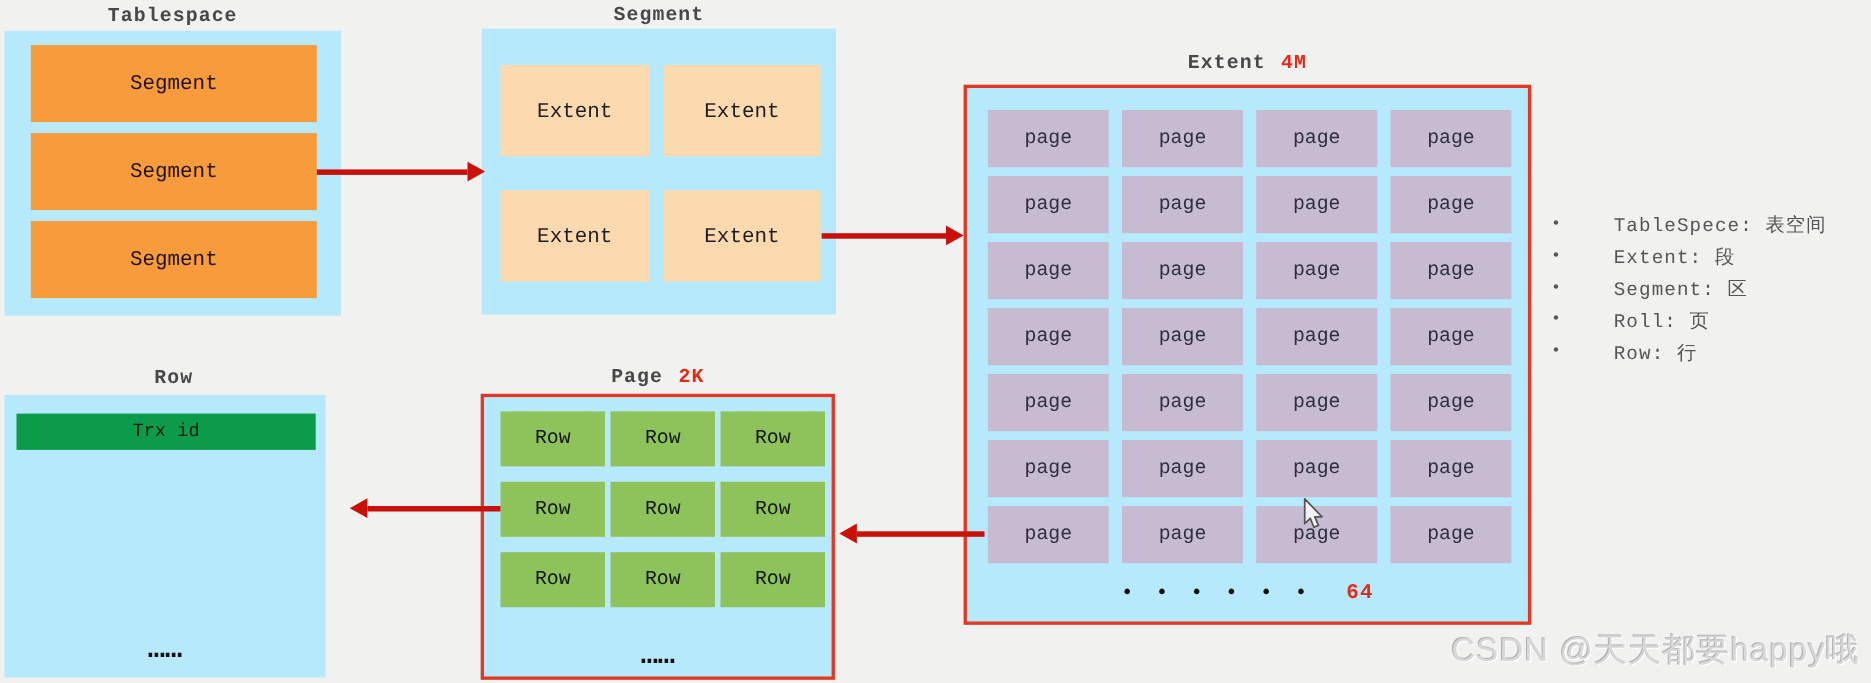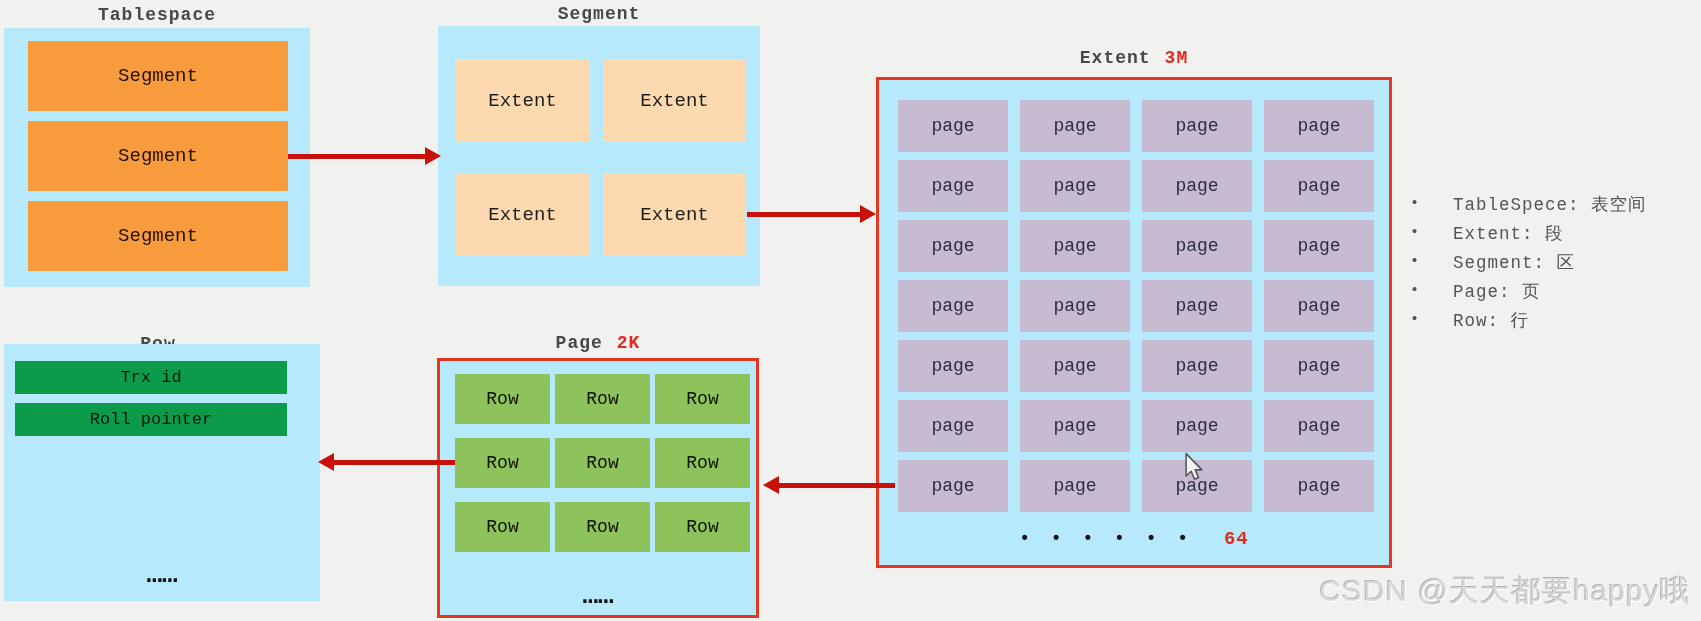--- a/index.html
+++ b/index.html
@@ -40,21 +40,21 @@
   
   #page-box{left:437px;top:358px;width:322px;height:260px;}
   .pg-cells{position:absolute;left:15px;top:13px;display:grid;
             grid-template-columns:repeat(3,95px);grid-auto-rows:50px;column-gap:5px;row-gap:14px;}
   .pg-cell{background:var(--row_green,#8ec35b);display:flex;align-items:center;justify-content:center;
            font-size:18px;color:#101408;}
   .box-dots{position:absolute;left:0;width:100%;top:222px;text-align:center;
             font-weight:bold;font-size:26px;color:#111;line-height:26px;}
 
   
-  #row-box{left:4px;top:344px;width:316px;height:257px;}
+  #row-box{left:4px;top:359px;width:292px;height:257px;}
   .row-fields{position:absolute;left:11px;top:17px;display:flex;flex-direction:column;gap:9px;}
   .row-field{width:272px;height:33px;background:var(--field_green,#0b9b4b);
              display:flex;align-items:center;justify-content:center;font-size:17px;color:#041a0d;}
   #row-box .box-dots{top:218px;}
 
   
   #title-tablespace{left:4px;top:5px;width:306px;}
   #title-segment{left:438px;top:4px;width:322px;}
   #title-extent{left:876px;top:48px;width:516px;}
   #title-page{left:437px;top:333px;width:322px;}
@@ -70,21 +70,21 @@
   #arrow-1{left:288px;top:147px;} #arrow-1 .line{width:137px;}
   #arrow-2{left:747px;top:205px;} #arrow-2 .line{width:113px;}
   #arrow-3{left:763px;top:476px;} #arrow-3 .line{width:116px;}
   #arrow-4{left:318px;top:453px;} #arrow-4 .line{width:121px;}
 
   
   #legend{position:absolute;left:1410px;top:189px;color:var(--legend_gray,#555);
           font-size:17.5px;letter-spacing:1px;}
   .legend-item{display:flex;align-items:center;height:29px;}
   .legend-bullet{width:12px;font-size:15px;}
-  .legend-text{margin-left:31px;white-space:nowrap;}
+  .legend-text{margin-left:45px;white-space:nowrap;}
 
   
   #watermark{position:absolute;right:22px;top:571px;
              font-family:"Liberation Sans","DejaVu Sans",sans-serif;font-size:30px;
              color:#d8d8d8;letter-spacing:1px;white-space:nowrap;
              text-shadow:-1px -1px 0 #b2b2b2, 1px 1px 0 #ffffff;}
 
   
   #cursor{position:absolute;left:1183px;top:452px;}
 </style>
@@ -94,21 +94,21 @@
 <div class="stage">
 
   <div class="title" id="title-tablespace">
     <span>Tablespace</span>
   </div>
   <div class="title" id="title-segment">
     <span>Segment</span>
   </div>
   <div class="title" id="title-extent">
     <span>Extent</span>
-    <span class="size">3M</span>
+    <span class="size">4M</span>
   </div>
   <div class="title" id="title-page">
     <span>Page</span>
     <span class="size">2K</span>
   </div>
   <div class="title" id="title-row">
     <span>Row</span>
   </div>
 
   <div class="panel" id="tablespace-box">
@@ -181,21 +181,20 @@
         <div class="pg-cell">Row</div>
         <div class="pg-cell">Row</div>
       </div>
     <div class="box-dots">……</div>
   </div>
 
   <div class="panel" id="row-box">
     <div class="row-fields">
 
     <div class="row-field">Trx id</div>
-        <div class="row-field">Roll pointer</div>
       </div>
     <div class="box-dots">……</div>
   </div>
 
   <div class="arrow" id="arrow-1">
     <div class="line"></div>
     <div class="head-right"></div>
   </div>
   <div class="arrow" id="arrow-2">
     <div class="line"></div>
@@ -219,21 +218,21 @@
       <div class="legend-item">
       <span class="legend-bullet">•</span>
       <span class="legend-text">Extent: 段</span>
     </div>
       <div class="legend-item">
       <span class="legend-bullet">•</span>
       <span class="legend-text">Segment: 区</span>
     </div>
       <div class="legend-item">
       <span class="legend-bullet">•</span>
-      <span class="legend-text">Page: 页</span>
+      <span class="legend-text">Roll: 页</span>
     </div>
       <div class="legend-item">
       <span class="legend-bullet">•</span>
       <span class="legend-text">Row: 行</span>
     </div>
     </div>
 
   <div id="watermark">CSDN @天天都要happy哦</div>
 
   <div id="cursor">

